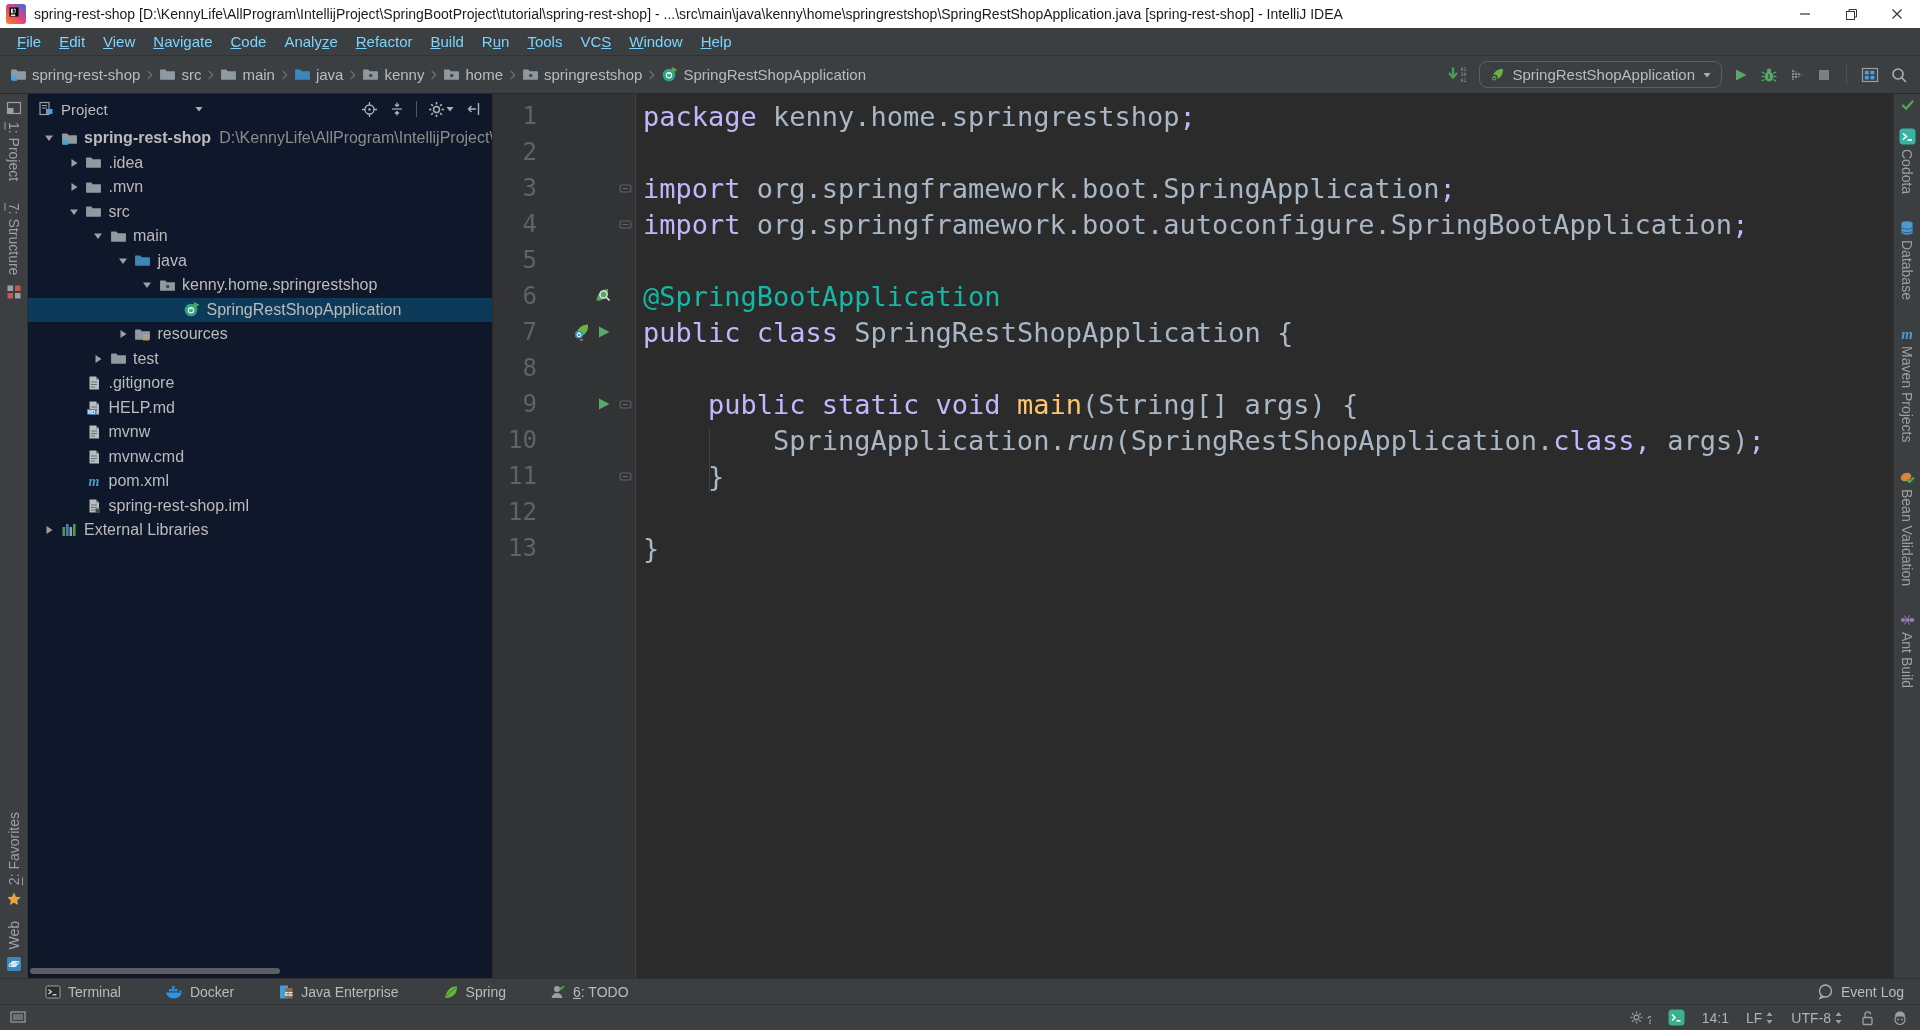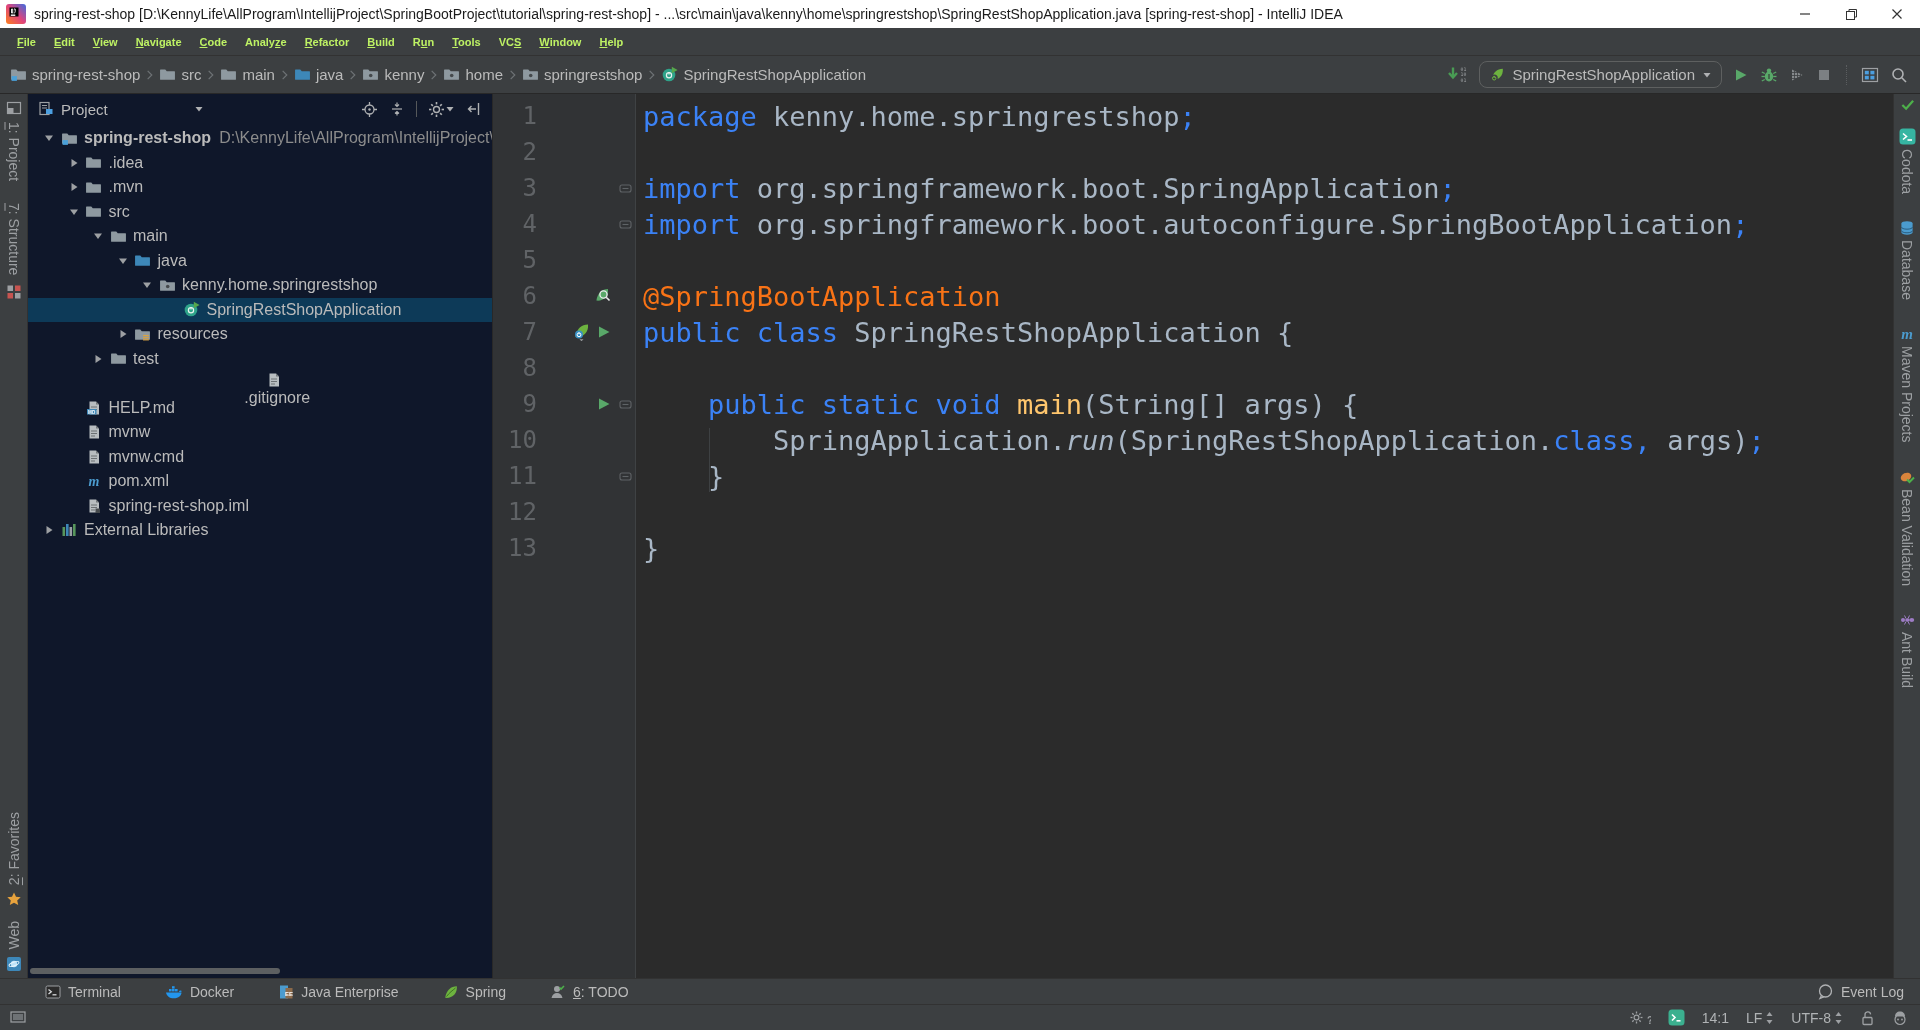--- a/index.html
+++ b/index.html
@@ -10,21 +10,21 @@
 
   
   .titlebar { height:28px; background:#ffffff; display:flex; align-items:center; padding-left:6px; }
   .title-text { font-size:14px; color:#1b1b1b; margin-left:8px; white-space:nowrap; overflow:hidden; }
   .win-controls { margin-left:auto; display:flex; height:100%; flex:none; }
   .win-btn { width:46px; display:flex; align-items:center; justify-content:center; }
 
   
   .menubar { height:28px; background:#3c3f41; display:flex; align-items:center; padding-left:8px;
     border-bottom:1px solid #323232; }
-  .menu-item { color:#bef264; font-size:11px; padding:0 9px; cursor:default;font-weight:bold; }
+  .menu-item { color:#7dd3fc; font-size:15px; padding:0 9px; cursor:default; }
   .mn { text-decoration:underline; }
 
   
   .navbar { height:38px; background:#3c3f41; display:flex; align-items:center; padding:0 12px 0 10px;
     border-bottom:1px solid #282828; }
   .breadcrumbs { display:flex; align-items:center; font-size:15px; color:#bbbbbb; overflow:hidden; }
   .crumb { display:flex; align-items:center; gap:5px; white-space:nowrap; }
   .crumb-sep { margin:0 4px; display:flex; }
   .toolbar-right { margin-left:auto; display:flex; align-items:center; gap:11px; flex:none; }
   .tb-btn { display:flex; align-items:center; justify-content:center; }
@@ -64,21 +64,21 @@
     font-family:"DejaVu Sans Mono", monospace; }
   .gutter-bg { position:absolute; left:0; top:0; bottom:0; width:143px; background:#313335;
     border-right:1px solid #3f4244; }
   .elines { position:relative; padding-top:4px; }
   .eline { display:flex; height:36px; align-items:center; }
   .lnum { width:44px; text-align:right; color:#606366; font-size:24px; flex:none; }
   .gicons { width:78px; display:flex; justify-content:flex-end; align-items:center; gap:5px;
     padding-right:3px; flex:none; }
   .gfold { width:21px; display:flex; justify-content:center; align-items:center; flex:none; }
   .code { font-size:27px; white-space:pre; padding-left:7px; }
-  .sk { color:#3b82f6; } .sd { color:#a9b7c6; } .sa { color:#f97316; }
+  .sk { color:#c4b5fd; } .sd { color:#a9b7c6; } .sa { color:#14b8a6; }
   .sm { color:#ffc66d; } .si { color:#a9b7c6; font-style:italic; }
   .caret-bar { display:inline-block; width:2px; height:28px; background:#c8c8c8; vertical-align:-5px; }
   .indent-guide { position:absolute; left:216px; top:334px; width:1px; height:64px; background:#3e4143; }
 
   
   .bottombar { height:26px; background:#3c3f41; border-top:1px solid #323232; display:flex;
     align-items:center; padding:0 16px 0 45px; color:#bbbbbb; font-size:14px; }
   .bb-item { display:flex; align-items:center; gap:7px; margin-right:44px; cursor:default; }
   .bb-right { margin-left:auto; display:flex; align-items:center; gap:7px; }
 
@@ -553,21 +553,21 @@
               <path d="M3.5 2l6 4-6 4z" fill="#9da0a3"></path>
             </svg>
           </span>
           <span class="ic t-icon">
             <svg width="17" height="17" viewBox="0 0 16 16">
               <path d="M1.5 3.2h4.4l1.4 1.7h7.2c.28 0 .5.22.5.5v7.1c0 .28-.22.5-.5.5H1.5c-.28 0-.5-.22-.5-.5V3.7c0-.28.22-.5.5-.5z" fill="#8e99a0"></path>
             </svg>
           </span>
           <span class="t-label">test</span>
         </div>
-        <div class="tree-row" style="padding-left: 34.5px; flex-direction: column;">
+        <div class="tree-row" style="padding-left: 34.5px;">
           <span class="t-arrow"></span>
           <span class="ic t-icon">
             <svg width="16" height="16" viewBox="0 0 16 16">
               <path d="M3.5 1.5h6.5l3 3v10H3.5z" fill="#b8bdc0"></path>
               <path d="M10 1.5l3 3h-3z" fill="#73787b"></path>
               <g stroke="#6b7073" stroke-width="1">
                 <line x1="5" y1="7" x2="11" y2="7"></line>
                 <line x1="5" y1="9.5" x2="11" y2="9.5"></line>
                 <line x1="5" y1="12" x2="9" y2="12"></line>
               </g>

